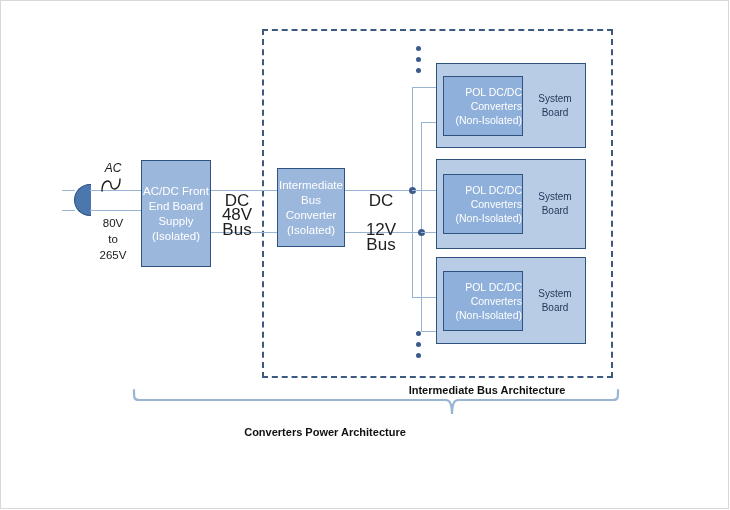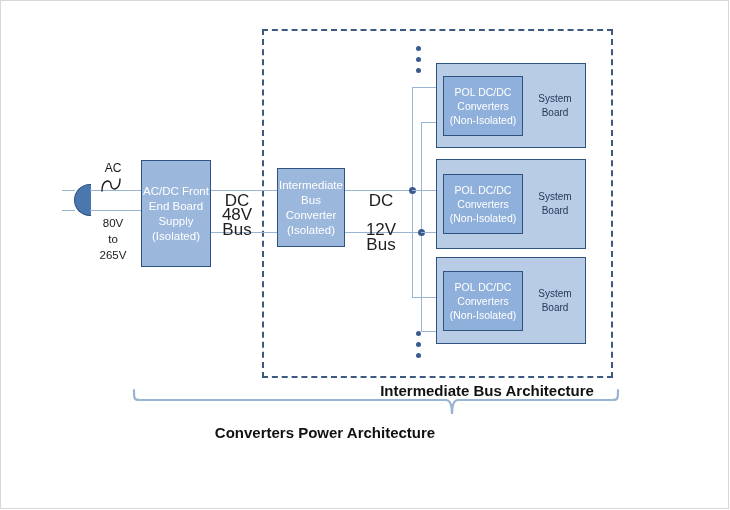--- a/index.html
+++ b/index.html
@@ -56,21 +56,21 @@
   }
   .pol-box {
     position: absolute;
     box-sizing: border-box;
     background: #8FB0DA;
     border: 1.5px solid #2E5380;
     color: #ffffff;
     font-size: 10.5px;
     line-height: 14px;
     display: flex;
-    align-items: center;
+    align-items: flex-end;
     justify-content: center;
     text-align: center;
   }
 
   
   .wire-h {
     position: absolute;
     height: 0;
     border-top: 1.6px solid #9AB4D4;
   }
@@ -115,21 +115,21 @@
   }
   .lbl-ac {
     font-size: 12px;
   }
   .lbl-volt {
     font-size: 11.5px;
     line-height: 16px;
   }
   .lbl-bold {
     font-weight: bold;
-    font-size: 15px;
+    font-size: 11px;
     color: #111111;
   }
   .caption {
     position: absolute;
     font-size: 10.5px;
     color: #3d3d3d;
     white-space: nowrap;
   }
   .ellipsis {
     position: absolute;
@@ -157,21 +157,21 @@
 
   <div class="plug" style="left:74px; top:184px; width:17px; height:32px;
               border-radius:17px 0 0 17px; border-right:none;"></div>
 
   <div class="wire-h" style="left:62px; top:190px; width:13px;"></div>
   <div class="wire-h" style="left:62px; top:210px; width:13px;"></div>
 
   <div class="wire-h" style="left:90px; top:190px; width:52px;"></div>
   <div class="wire-h" style="left:90px; top:210px; width:52px;"></div>
 
-  <div class="lbl lbl-ac" style="left:97px; top:161px; width:32px;">AC</div>
+  <div class="lbl lbl-ac" style="left:97px; top:161px; width:32px;font-style:italic;">AC</div>
   <div style="position:absolute; left:98px; top:175px; width:30px; height:18px;">
     <svg width="30" height="18" viewBox="0 0 30 18">
       <path d="M4,16 C4,4 13,4 13,10 C13,16 22,16 22,4" fill="none" stroke="#1b1b1b" stroke-width="1.4" stroke-linecap="round"></path>
     </svg>
   </div>
 
   <div class="lbl lbl-volt" style="left:92px; top:215px; width:42px;">80V</div>
   <div class="lbl lbl-volt" style="left:92px; top:231px; width:42px;">to</div>
   <div class="lbl lbl-volt" style="left:92px; top:247px; width:42px;">265V</div>
 

